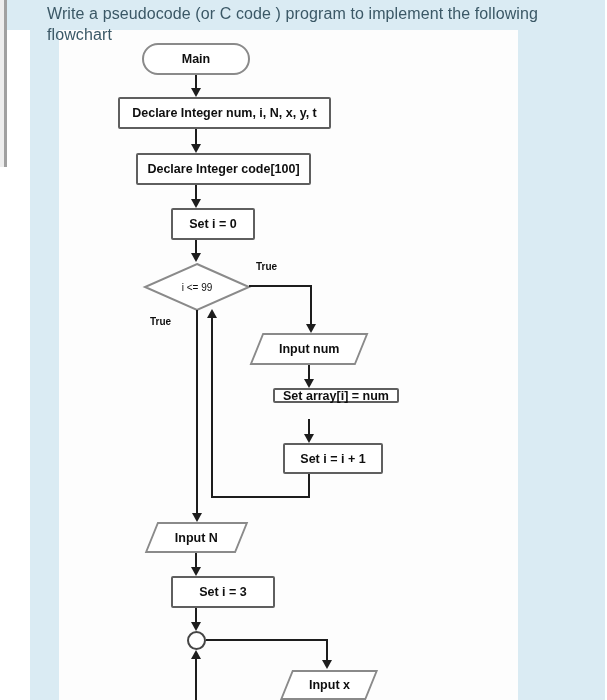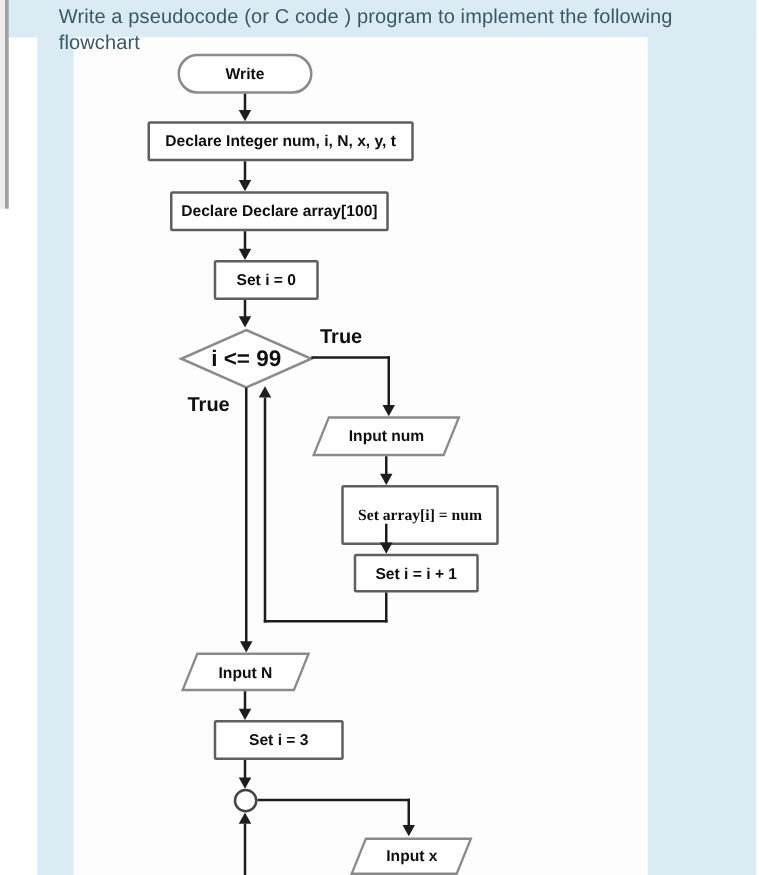--- a/index.html
+++ b/index.html
@@ -22,27 +22,27 @@
     position:absolute;display:flex;align-items:center;justify-content:center;
     background:#ffffff;color:#0f0f0f;font-weight:bold;font-size:12.5px;
     white-space:nowrap;box-sizing:border-box;
   }
   .rect{border:2px solid #5f5f5f;border-radius:2px;margin-left:26px;}
   .stadium{border:2px solid #8a8a8a;border-radius:16px;}
   .para{border:2px solid #8a8a8a;transform:skewX(-22deg);}
   .para > span{transform:skewX(22deg);display:block;}
   .circle{border:2px solid #454545;border-radius:50%;background:#ffffff;}
   .lbl{
-    position:absolute;font-weight:bold;font-size:16px;color:#0f0f0f;
+    position:absolute;font-weight:bold;font-size:10px;color:#0f0f0f;
     white-space:nowrap;
     text-align:right;
   }
   .dlabel{
     position:absolute;display:flex;align-items:center;justify-content:center;
-    font-weight:bold;font-size:18px;color:#0f0f0f;white-space:nowrap;
+    font-weight:normal;font-size:10px;color:#0f0f0f;white-space:nowrap;
   }
   
   .ln{position:absolute;background:#1d1d1d;}
   .arr-d{position:absolute;width:0;height:0;
     border-left:5px solid transparent;border-right:5px solid transparent;
     border-top:9px solid #1d1d1d;}
   .arr-u{position:absolute;width:0;height:0;
     border-left:5px solid transparent;border-right:5px solid transparent;
     border-bottom:9px solid #1d1d1d;}
 </style>
@@ -51,31 +51,31 @@
 
 <div class="abs blue" style="left:7px;top:0;width:598px;height:30px;"></div>
 <div class="abs blue" style="left:30px;top:0;width:29px;height:700px;"></div>
 <div class="abs blue" style="left:518px;top:0;width:87px;height:700px;"></div>
 <div class="abs" style="left:0;top:0;width:4px;height:167px;background:#ededed;"></div>
 <div class="abs" style="left:4px;top:0;width:3px;height:167px;background:#a0a0a0;"></div>
 <div class="abs card" style="left:59px;top:30px;width:459px;height:670px;"></div>
 
 <div class="abs question" style="left:47px;top:4px;width:545px;">Write a pseudocode (or  C code ) program to implement the following flowchart</div>
 
-<div class="node stadium" style="left:142px;top:43px;width:108px;height:32px;">Write</div>
+<div class="node stadium" style="left:142px;top:43px;width:108px;height:32px;">Main</div>
 
 <div class="ln" style="left:195px;top:75px;width:2px;height:14px;"></div>
 <div class="arr-d" style="left:191px;top:88px;"></div>
 
 <div class="node rect" style="left:92px;top:97px;width:213px;height:32px;">Declare Integer num, i, N, x, y, t</div>
 
 <div class="ln" style="left:195px;top:129px;width:2px;height:16px;"></div>
 <div class="arr-d" style="left:191px;top:144px;"></div>
 
-<div class="node rect" style="left:110px;top:153px;width:175px;height:32px;">Declare Declare array[100]</div>
+<div class="node rect" style="left:110px;top:153px;width:175px;height:32px;">Declare Integer code[100]</div>
 
 <div class="ln" style="left:195px;top:185px;width:2px;height:15px;"></div>
 <div class="arr-d" style="left:191px;top:199px;"></div>
 
 <div class="node rect" style="left:145px;top:208px;width:84px;height:32px;">Set i = 0</div>
 
 <div class="ln" style="left:195px;top:240px;width:2px;height:14px;"></div>
 <div class="arr-d" style="left:191px;top:253px;"></div>
 
 <svg class="abs" style="left:142px;top:262px;" width="110" height="50" viewBox="0 0 110 50">
@@ -90,21 +90,21 @@
 <div class="ln" style="left:310px;top:285px;width:2px;height:40px;"></div>
 <div class="arr-d" style="left:306px;top:324px;"></div>
 
 <div class="node para" style="left:256px;top:333px;width:106px;height:32px;">
   <span>Input num</span>
 </div>
 
 <div class="ln" style="left:308px;top:365px;width:2px;height:15px;"></div>
 <div class="arr-d" style="left:304px;top:379px;"></div>
 
-<div class="node rect" style="left:247px;top:388px;width:126px;height:48px;font-family:Liberation Serif, serif;">Set array[i] = num</div>
+<div class="node rect" style="left:247px;top:388px;width:126px;height:15px;">Set array[i] = num</div>
 
 <div class="ln" style="left:308px;top:419px;width:2px;height:16px;"></div>
 <div class="arr-d" style="left:304px;top:434px;"></div>
 
 <div class="node rect" style="left:257px;top:443px;width:100px;height:31px;">Set i = i + 1</div>
 
 <div class="ln" style="left:308px;top:474px;width:2px;height:24px;"></div>
 <div class="ln" style="left:211px;top:496px;width:99px;height:2px;"></div>
 <div class="ln" style="left:211px;top:318px;width:2px;height:180px;"></div>
 <div class="arr-u" style="left:207px;top:309px;"></div>

